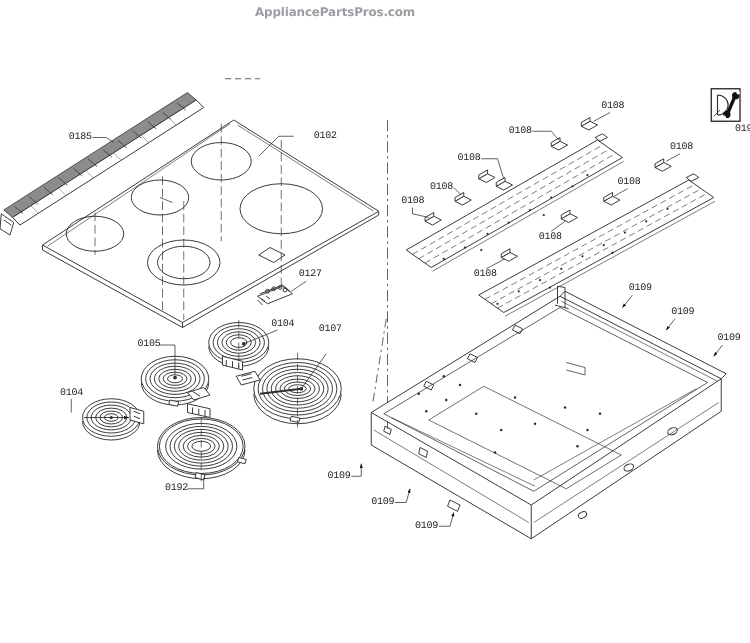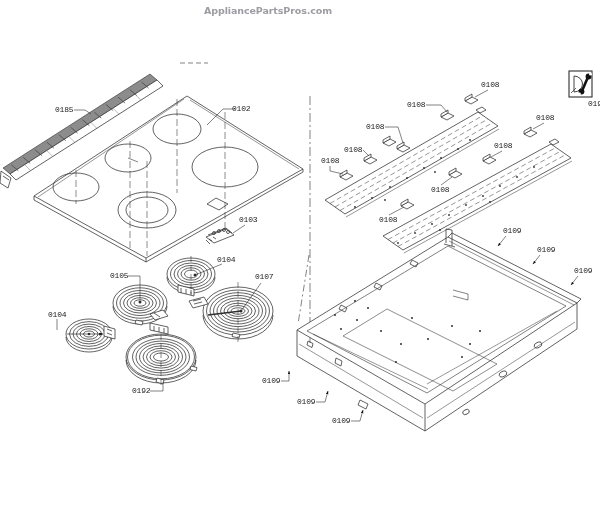--- a/index.html
+++ b/index.html
@@ -354,27 +354,27 @@
           <circle cx="588.5" cy="76.5" r="2.9" fill="#111" stroke="none"></circle>
           <circle cx="590.5" cy="74.2" r="1.4" fill="#fff" stroke="none"></circle>
           <circle cx="581.5" cy="91.5" r="2.9" fill="#111" stroke="none"></circle>
           <circle cx="579.4" cy="93.8" r="1.4" fill="#fff" stroke="none"></circle>
         </g>
       </g>
     </g>
   </svg>
 
   <span class="callout" style="left:55px;top:105px">0185</span>
-  <span class="callout" style="left:232px;top:104px">0102</span>
-  <span class="callout" style="left:239px;top:215px">0103</span>
+  <span class="callout" style="left:251px;top:104px">0102</span>
+  <span class="callout" style="left:239px;top:215px">0127</span>
   <span class="callout" style="left:217px;top:255px">0104</span>
   <span class="callout" style="left:48px;top:310px">0104</span>
   <span class="callout" style="left:110px;top:271px">0105</span>
   <span class="callout" style="left:132px;top:386px">0192</span>
-  <span class="callout" style="left:255px;top:272px">0107</span>
+  <span class="callout" style="left:255px;top:259px">0107</span>
 
   <span class="callout" style="left:481px;top:80px">0108</span>
   <span class="callout" style="left:407px;top:100px">0108</span>
   <span class="callout" style="left:366px;top:122px">0108</span>
   <span class="callout" style="left:344px;top:145px">0108</span>
   <span class="callout" style="left:321px;top:156px">0108</span>
   <span class="callout" style="left:536px;top:113px">0108</span>
   <span class="callout" style="left:494px;top:141px">0108</span>
   <span class="callout" style="left:431px;top:185px">0108</span>
   <span class="callout" style="left:379px;top:215px">0108</span>

